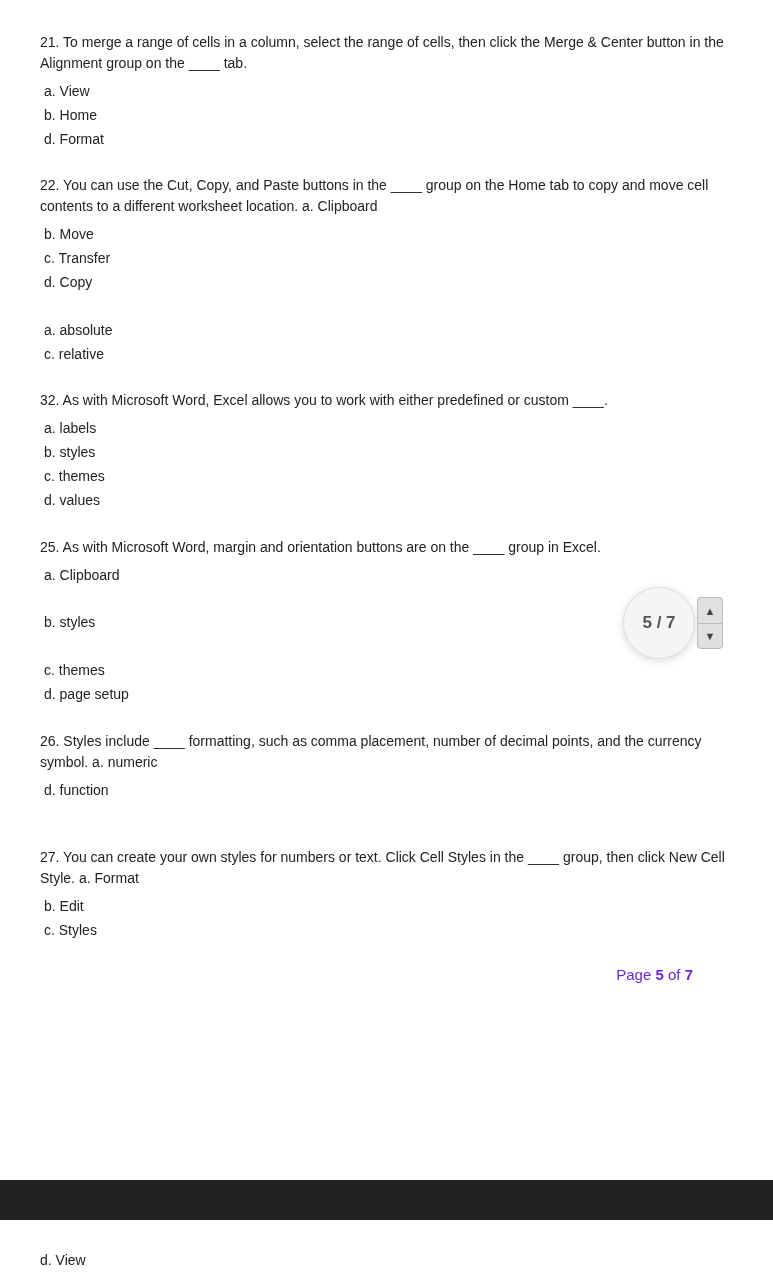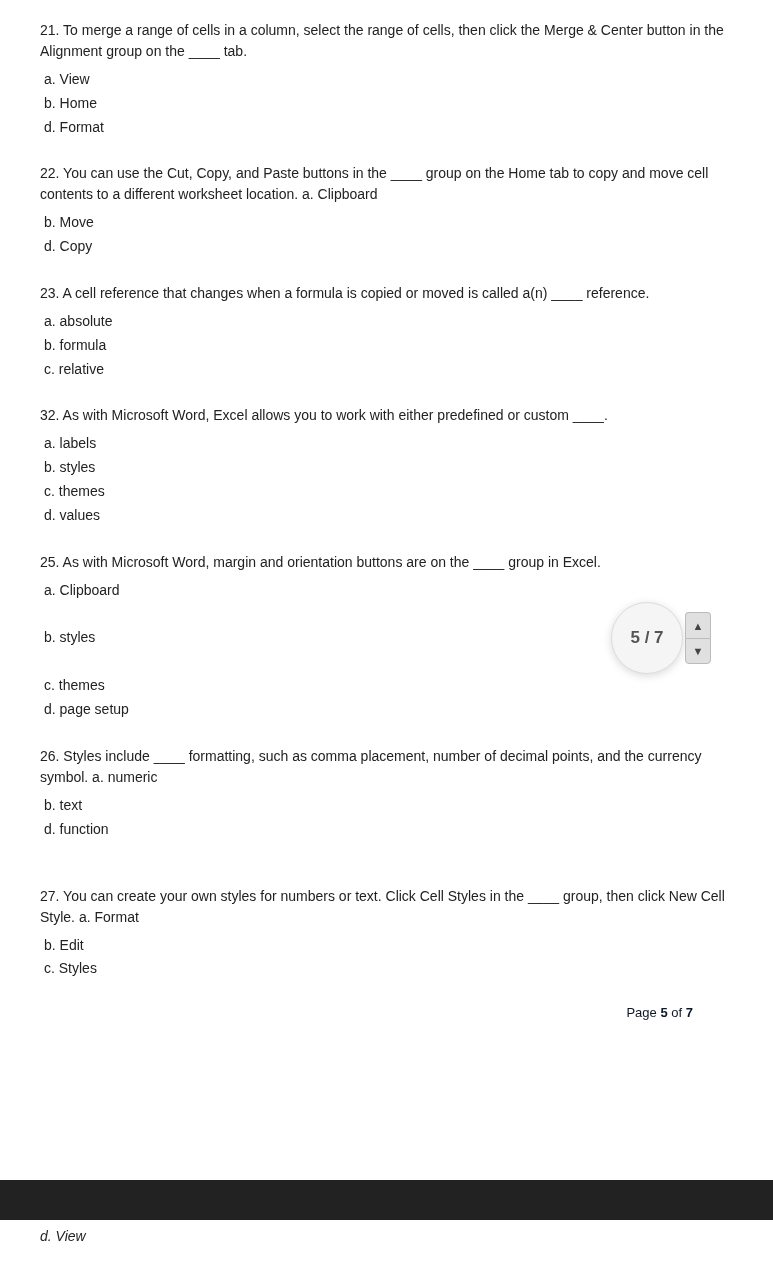--- a/index.html
+++ b/index.html
@@ -10,21 +10,21 @@
     body {
       font-family: Arial, sans-serif;
       font-size: 14px;
       background: #fff;
       color: #222;
       width: 773px;
       min-height: 1280px;
       position: relative;
     }
     .page-content {
-      padding: 20px 40px 20px 40px;
+      padding: 32px 40px 20px 40px;
     }
     .question-block {
       margin-bottom: 24px;
     }
     .question-text {
       margin-bottom: 6px;
       line-height: 1.5;
     }
     .answer-option {
       line-height: 1.7;
@@ -65,22 +65,22 @@
       border-radius: 4px 4px 0 0;
       border-bottom: none;
     }
     .arrow-btn:last-child {
       border-radius: 0 0 4px 4px;
     }
     .page-footer {
       text-align: right;
       padding-right: 40px;
       padding-bottom: 10px;
-      font-size: 13px;
-      color: #0f172a;
+      font-size: 15px;
+      color: #6d28d9;
     }
     .footer-bar {
       background: #222;
       height: 40px;
       width: 100%;
       position: absolute;
       bottom: 60px;
       left: 0;
     }
     .bottom-answer {
@@ -115,37 +115,33 @@
   <div class="question-block">
     <div class="question-text">
       <span>22.</span>
       <span>You can use the Cut, Copy, and Paste buttons in the ____ group on the Home tab to copy and move cell contents to a different worksheet location. a. Clipboard</span>
     </div>
     <div class="answer-option">
       <span>b.</span>
       <span>Move</span>
     </div>
     <div class="answer-option">
+      <span>c.</span>
+      <span>Transfer</span>
+    </div>
+    <div class="answer-option">
       <span>d.</span>
       <span>Copy</span>
     </div>
   </div>
 
   <div class="question-block">
-    <div class="question-text">
-      <span>23.</span>
-      <span>A cell reference that changes when a formula is copied or moved is called a(n) ____ reference.</span>
-    </div>
     <div class="answer-option">
       <span>a.</span>
       <span>absolute</span>
-    </div>
-    <div class="answer-option">
-      <span>b.</span>
-      <span>formula</span>
     </div>
     <div class="answer-option">
       <span>c.</span>
       <span>relative</span>
     </div>
   </div>
 
   <div class="question-block">
     <div class="question-text">
       <span>32.</span>
@@ -179,21 +175,21 @@
       <span>Clipboard</span>
     </div>
     <div style="display:flex; align-items:center; justify-content:space-between;">
       <div>
         <div class="answer-option">
           <span>b.</span>
           <span>styles</span>
         </div>
       </div>
 
-      <div style="display:flex; align-items:center; margin-right: 22px;">
+      <div style="display:flex; align-items:center; margin-right: 10px;">
         <div class="circle-badge">
           <span>5 / 7</span>
         </div>
         <div class="arrow-col">
           <button class="arrow-btn">
             <span>▲</span>
           </button>
           <button class="arrow-btn">
             <span>▼</span>
           </button>
@@ -209,24 +205,20 @@
       <span>page setup</span>
     </div>
   </div>
 
   <div class="question-block">
     <div class="question-text">
       <span>26.</span>
       <span>Styles include ____ formatting, such as comma placement, number of decimal points, and the currency symbol. a. numeric</span>
     </div>
     <div class="answer-option">
-      <span>b.</span>
-      <span>text</span>
-    </div>
-    <div class="answer-option">
       <span>d.</span>
       <span>function</span>
     </div>
   </div>
 
   <div style="height: 20px;"></div>
 
   <div class="question-block">
     <div class="question-text">
       <span>27.</span>
@@ -248,16 +240,16 @@
       <strong>5</strong>
       <span>of</span>
       <strong>7</strong>
     </span>
   </div>
 
 </div>
 
 <div class="footer-bar"></div>
 
-<div class="bottom-answer" style="position:absolute; bottom: 26px; left: 0; font-style: italic;">
+<div class="bottom-answer" style="position:absolute; bottom: 2px; left: 0;">
   <span>d.</span>
   <span>View</span>
 </div>
 
 </body></html>

